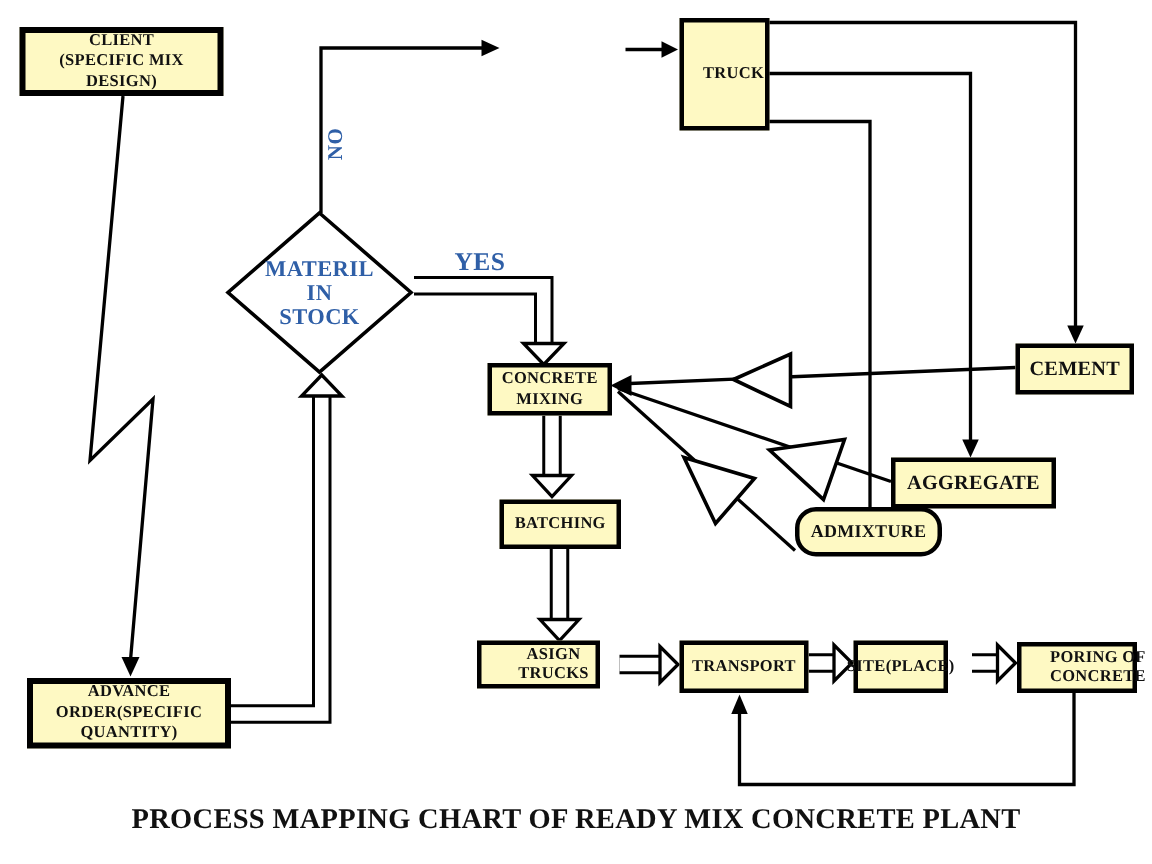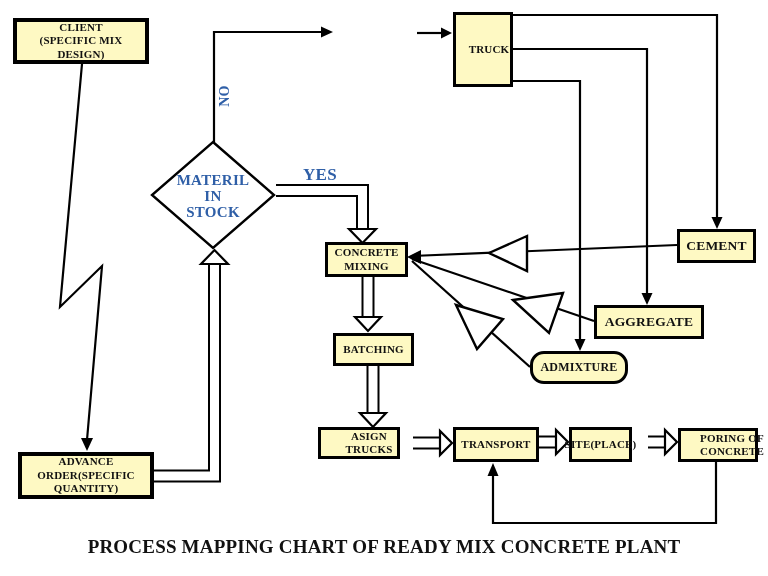--- a/index.html
+++ b/index.html
@@ -93,21 +93,21 @@
     <polygon class="openhead" points="665,430 665,454 677,442"></polygon>
     <polygon class="openhead" points="201,264 228,264 214.5,250"></polygon>
   </svg>
 
   <div class="node heavy" style="left:13px;top:18px;width:136px;height:46px;">CLIENT
 (SPECIFIC MIX
 DESIGN)</div>
   <div class="node" style="left:453px;top:12px;width:60px;height:75px;padding-left:12px;">TRUCK</div>
   <div class="node big" style="left:677px;top:229px;width:79px;height:34px;">CEMENT</div>
   <div class="node big" style="left:594px;top:305px;width:110px;height:34px;">AGGREGATE</div>
-  <div class="node mid" style="left:530px;top:351px;width:98px;height:33px;border-radius:14px;">ADMIXTURE</div>
+  <div class="node mid" style="left:530px;top:338px;width:98px;height:33px;border-radius:14px;">ADMIXTURE</div>
   <div class="node" style="left:325px;top:242px;width:83px;height:35px;">CONCRETE
 MIXING</div>
   <div class="node" style="left:333px;top:333px;width:81px;height:33px;">BATCHING</div>
   <div class="node" style="left:318px;top:427px;width:82px;height:32px;padding-left:20px;">ASIGN
 TRUCKS</div>
   <div class="node" style="left:453px;top:427px;width:86px;height:35px;">TRANSPORT</div>
   <div class="node" style="left:569px;top:427px;width:63px;height:35px;">SITE(PLACE)</div>
   <div class="node leftalign" style="left:678px;top:428px;width:80px;height:34px;">PORING OF
 CONCRETE</div>
   <div class="node heavy" style="left:18px;top:452px;width:136px;height:47px;">ADVANCE

